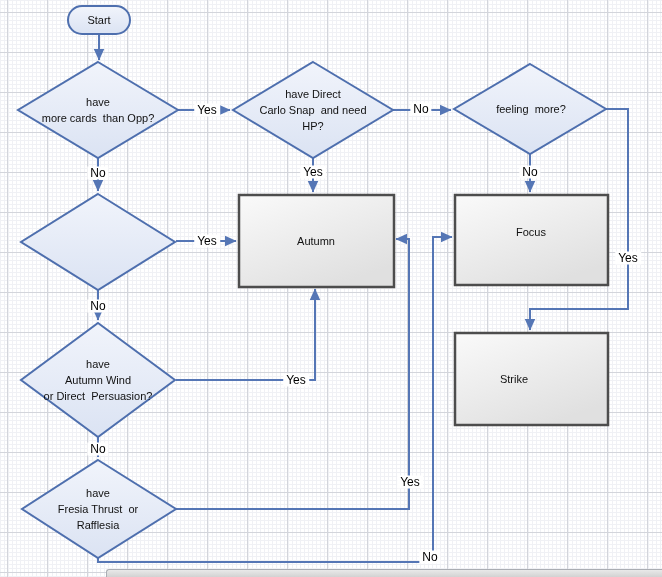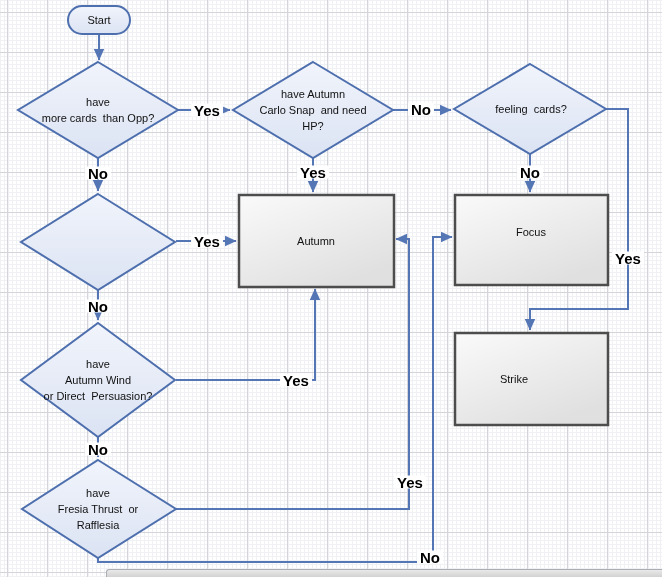--- a/index.html
+++ b/index.html
@@ -24,28 +24,27 @@
     font-size:11px;
     line-height:16px;
     color:#111111;
     text-align:center;
     white-space:pre-wrap;
     pointer-events:none;
   }
   .edge-label{
     position:absolute;
     transform:translate(-50%,-50%);
-    font-size:15px;
+    font-size:12px;
     line-height:13px;
     color:#000000;
     background:#ffffff;
     padding:0 3px;
     white-space:nowrap;
     pointer-events:none;
-    font-weight:bold;
   }
   .hscrollbar{
     position:absolute;
     left:106px;top:569px;
     width:556px;height:8px;
     background:linear-gradient(#e9e9e9,#cfcfcf);
     border-top:1px solid #aaadb3;
     border-left:1px solid #aaadb3;
     border-radius:3px 0 0 0;
   }
@@ -96,24 +95,24 @@
     <polygon points="98,460 176,509 98,558 22,509" fill="url(#gDec)" stroke="#4e6fae" stroke-width="2"></polygon>
 
     <rect x="239" y="195" width="155" height="92" fill="url(#gProc)" stroke="#4d4d4d" stroke-width="2.5"></rect>
     <rect x="455" y="195" width="153" height="90" fill="url(#gProc)" stroke="#4d4d4d" stroke-width="2.5"></rect>
     <rect x="455" y="333" width="153" height="92" fill="url(#gProc)" stroke="#4d4d4d" stroke-width="2.5"></rect>
   </svg>
 
   <div class="node-label" style="left:99px;top:20px">Start</div>
   <div class="node-label" style="left:98px;top:110px">have
 more cards  than Opp?</div>
-  <div class="node-label" style="left:313px;top:110px">have Autumn
+  <div class="node-label" style="left:313px;top:110px">have Direct
 Carlo Snap  and need
 HP?</div>
-  <div class="node-label" style="left:531px;top:109px">feeling  cards?</div>
+  <div class="node-label" style="left:531px;top:109px">feeling  more?</div>
   <div class="node-label" style="left:98px;top:380px">have
 Autumn Wind
 or Direct  Persuasion?</div>
   <div class="node-label" style="left:98px;top:509px">have
 Fresia Thrust  or
 Rafflesia</div>
   <div class="node-label" style="left:316px;top:241px">Autumn</div>
   <div class="node-label" style="left:531px;top:232px">Focus</div>
   <div class="node-label" style="left:514px;top:379px">Strike</div>
 

